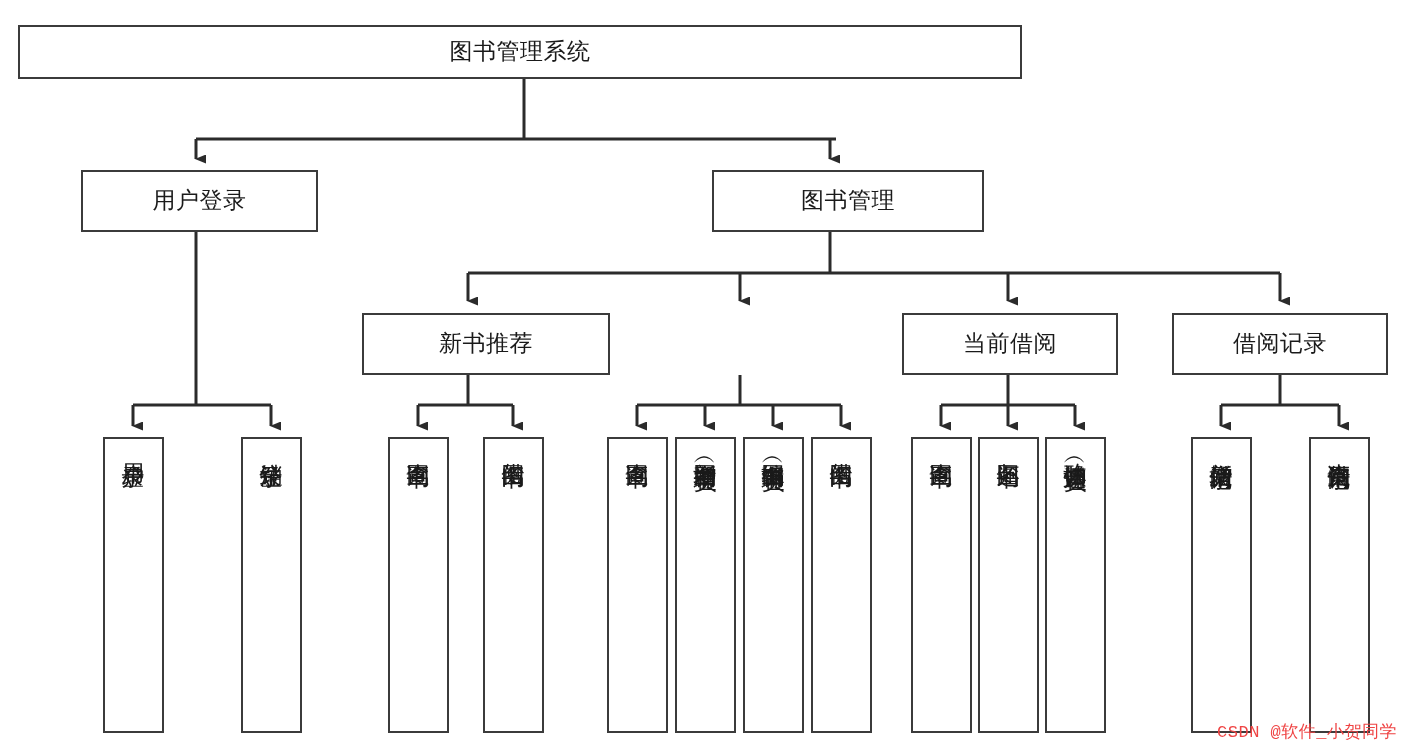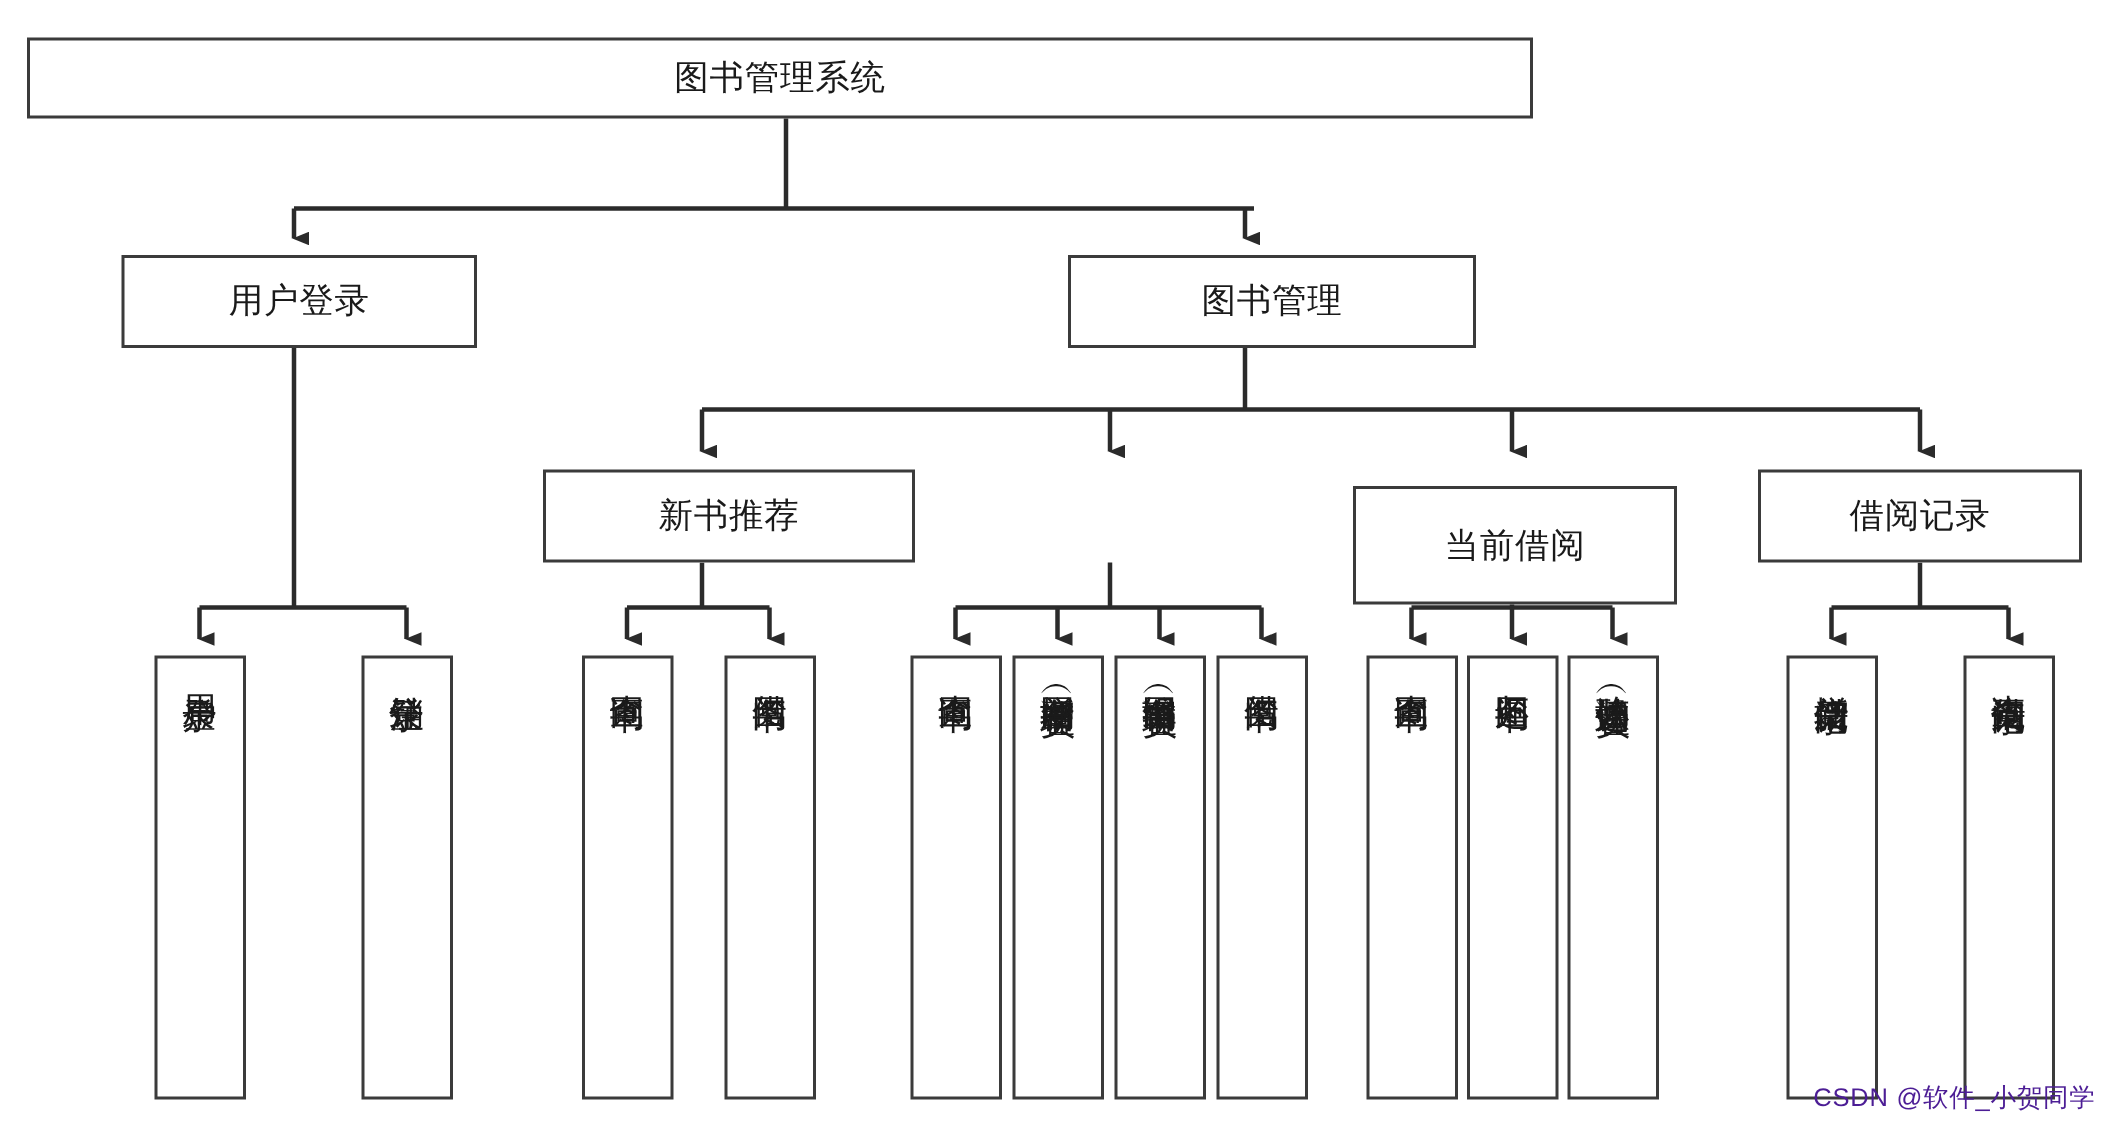--- a/index.html
+++ b/index.html
@@ -43,24 +43,25 @@
     font-size:23px;
     line-height:1.22;
     letter-spacing:1px;
     white-space:normal;
   }
   .watermark{
     position:absolute;
     right:8px;
     bottom:4px;
     font-size:17px;
-    color:#4c1d95;
+    color:#ef4444;
     letter-spacing:0.5px;
     white-space:pre;
     pointer-events:none;
+    font-family:Liberation Mono, monospace;
   }
 </style>
 </head>
 <body>
 
 <div id="canvas">
 
   <svg class="edges" viewBox="0 0 1405 747" xmlns="http://www.w3.org/2000/svg">
     <defs>
       <marker id="arw" markerWidth="9" markerHeight="11" refX="4.5" refY="10" orient="auto" markerUnits="userSpaceOnUse">
@@ -121,21 +122,21 @@
 
   <div class="node h-node" style="left:712px;top:170px;width:272px;height:62px;">
     <span class="lbl">图书管理</span>
   </div>
 
   <div class="node h-node" style="left:362px;top:313px;width:248px;height:62px;">
     <span class="lbl">新书推荐</span>
   </div>
 
 
-  <div class="node h-node" style="left:902px;top:324px;width:216px;height:79px;">
+  <div class="node h-node" style="left:902px;top:313px;width:216px;height:62px;">
     <span class="lbl">当前借阅</span>
   </div>
 
   <div class="node h-node" style="left:1172px;top:313px;width:216px;height:62px;">
     <span class="lbl">借阅记录</span>
   </div>
 
   <div class="node v-node" style="left:103px;top:437px;width:61px;height:296px;">
     <span class="lbl">用户登录</span>
   </div>

